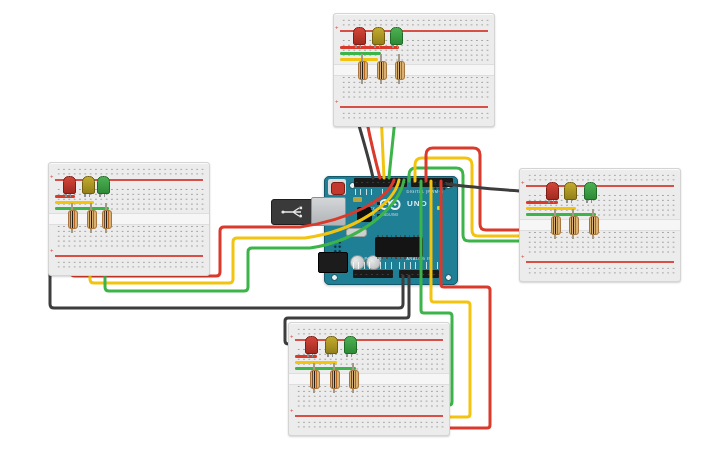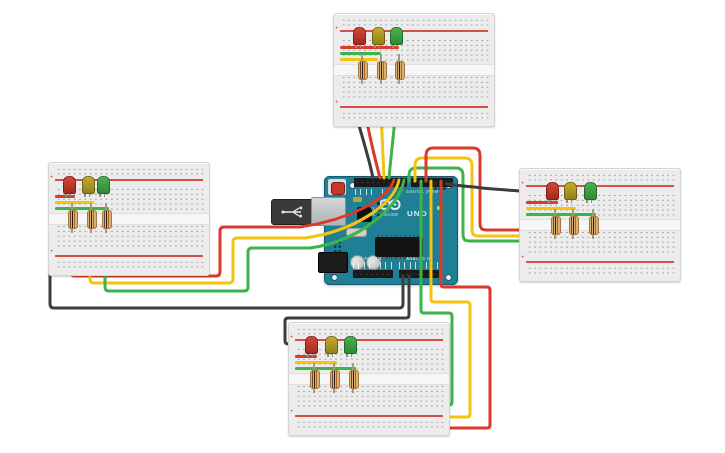--- a/index.html
+++ b/index.html
@@ -100,21 +100,21 @@
     <div class="cap" style="left:41px;top:78px;position:absolute"></div>
     <div class="mcu"></div>
 
     <div style="left:52px;top:20px">
       <svg width="26" height="15">
         <circle cx="8" cy="7.5" r="4.6" fill="none" stroke="#e6f1f4" stroke-width="2"></circle>
         <circle cx="18" cy="7.5" r="4.6" fill="none" stroke="#e6f1f4" stroke-width="2"></circle>
         <path d="M6.5 7.5 h3 M16.5 7.5 h3 M18 6 v3" stroke="#e6f1f4" stroke-width="1"></path>
       </svg>
     </div>
-    <div class="uno" style="left:82px;top:32px">UNO</div>
+    <div class="uno" style="left:82px;top:22px">UNO</div>
     <div class="tlabel" style="left:50px;top:36px;width:30px;text-align:center;font-size:3.2px">ARDUINO</div>
 
     <div class="srow" style="top:24px">
       <span class="slbl">L</span>
         <span class="sdot"></span>
     </div>
     <div class="srow" style="top:30px">
       <span class="slbl">TX</span>
         <span class="sdot"></span>
     </div>

